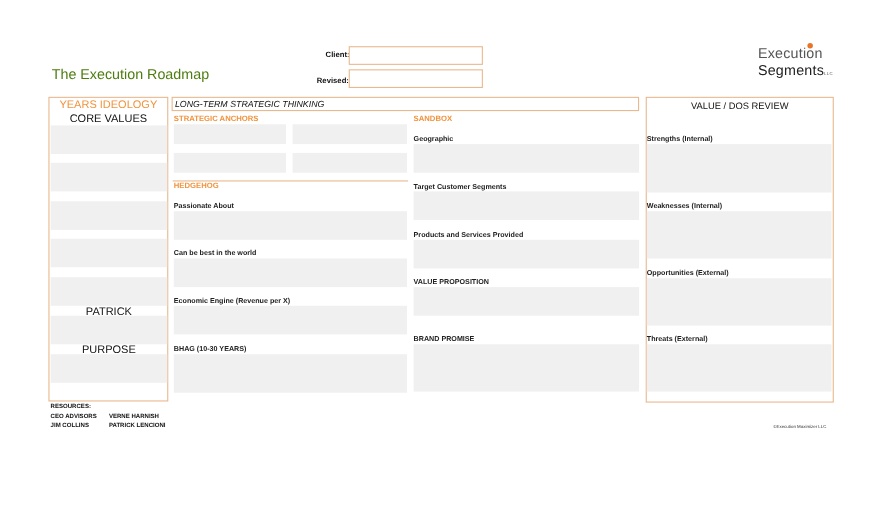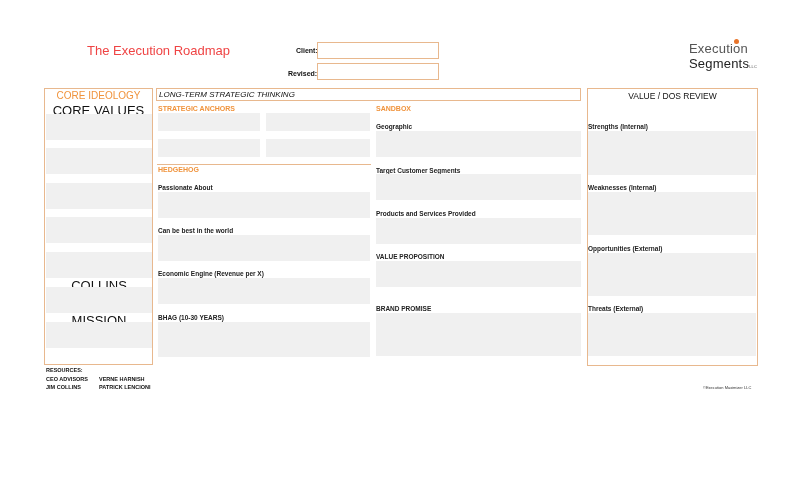--- a/index.html
+++ b/index.html
@@ -1,28 +1,28 @@
 <!DOCTYPE html>
 <html><head>
 <meta charset="utf-8">
 <style>
   html, body { margin: 0; padding: 0; background: #ffffff; }
   body { width: 796px; height: 482px; position: relative; overflow: hidden; font-family: "Liberation Sans", sans-serif; color: #111; }
   .abs { position: absolute; }
-  .title { left: 47px; top: 43px; font-size: 13px; color: #ef4444; margin-left: 40px; }
+  .title { left: 47px; top: 60px; font-size: 13px; color: #4d7c0f; }
   .lbl-sm { font-size: 7px; font-weight: bold; color: #111; }
   .field { border: 1px solid #e8b88e; background: #fff; }
   .logo-line1 { left: 689px; top: 41px; font-size: 13px; color: #555; letter-spacing: 0.2px; }
   .logo-line2 { left: 689px; top: 56px; font-size: 13px; color: #222; letter-spacing: 0.2px; }
   .logo-tm { font-size: 4px; color: #555; }
   .logo-dot { left: 734px; top: 39px; width: 5px; height: 5px; border-radius: 50%; background: #e8742a; }
   .panel { border: 1px solid #e8b88e; background: #fff; box-sizing: border-box; }
   .orange-hd { color: #f0933c; font-weight: bold; font-size: 7px; }
   .core-hd { color: #f0933c; font-size: 10px; text-align: center; }
-  .black-hd { font-size: 13px; color: #111; text-align: center; }
+  .black-hd { font-size: 10px; color: #111; text-align: center; }
   .fill { background: #f0f0f0; }
   .lbl { font-size: 6.5px; font-weight: bold; color: #222; }
   .res { font-size: 5.5px; font-weight: bold; color: #111; }
   .copy { font-size: 4px; color: #333; }
 </style>
 </head>
 <body>
 
 <div class="abs title">The Execution Roadmap</div>
 
@@ -32,31 +32,31 @@
 <div class="abs lbl-sm" style="left:288px; top:70px;">Revised:</div>
 <div class="abs field" style="left:317px; top:63px; width:120px; height:15px;"></div>
 
 <div class="abs" style="left:680px; top:36px; width:90px; height:40px;">
 </div>
 <div class="abs logo-dot"></div>
 <div class="abs logo-line1">Execution</div>
 <div class="abs logo-line2"><span>Segments</span><span class="logo-tm">LLC</span></div>
 
 <div class="abs panel" style="left:44px; top:88px; width:109px; height:277px;">
-  <div class="core-hd" style="margin-top:1px;">CORE IDEOLOGY</div>
+  <div class="core-hd" style="margin-top:1px;">YEARS IDEOLOGY</div>
   <div class="black-hd" style="margin-top:2px;">CORE VALUES</div>
 </div>
 <div class="abs fill" style="left:46px; top:114px; width:106px; height:26px;"></div>
 <div class="abs fill" style="left:46px; top:148px; width:106px; height:26px;"></div>
 <div class="abs fill" style="left:46px; top:183px; width:106px; height:26px;"></div>
 <div class="abs fill" style="left:46px; top:217px; width:106px; height:26px;"></div>
 <div class="abs fill" style="left:46px; top:252px; width:106px; height:26px;"></div>
-<div class="abs black-hd" style="left:46px; top:278px; width:106px;">COLLINS</div>
+<div class="abs black-hd" style="left:46px; top:278px; width:106px;">PATRICK</div>
 <div class="abs fill" style="left:46px; top:287px; width:106px; height:26px;"></div>
-<div class="abs black-hd" style="left:46px; top:313px; width:106px;">MISSION</div>
+<div class="abs black-hd" style="left:46px; top:313px; width:106px;">PURPOSE</div>
 <div class="abs fill" style="left:46px; top:322px; width:106px; height:26px;"></div>
 
 <div class="abs res" style="left:46px; top:367px;">RESOURCES:</div>
 <div class="abs res" style="left:46px; top:376px;">CEO ADVISORS</div>
 <div class="abs res" style="left:99px; top:376px;">VERNE HARNISH</div>
 <div class="abs res" style="left:46px; top:384px;">JIM COLLINS</div>
 <div class="abs res" style="left:99px; top:384px;">PATRICK LENCIONI</div>
 
 <div class="abs panel" style="left:156px; top:88px; width:425px; height:13px;">
   <div style="font-size:8px; padding-left:2px; line-height:12px;font-style:italic;">LONG-TERM STRATEGIC THINKING</div>

